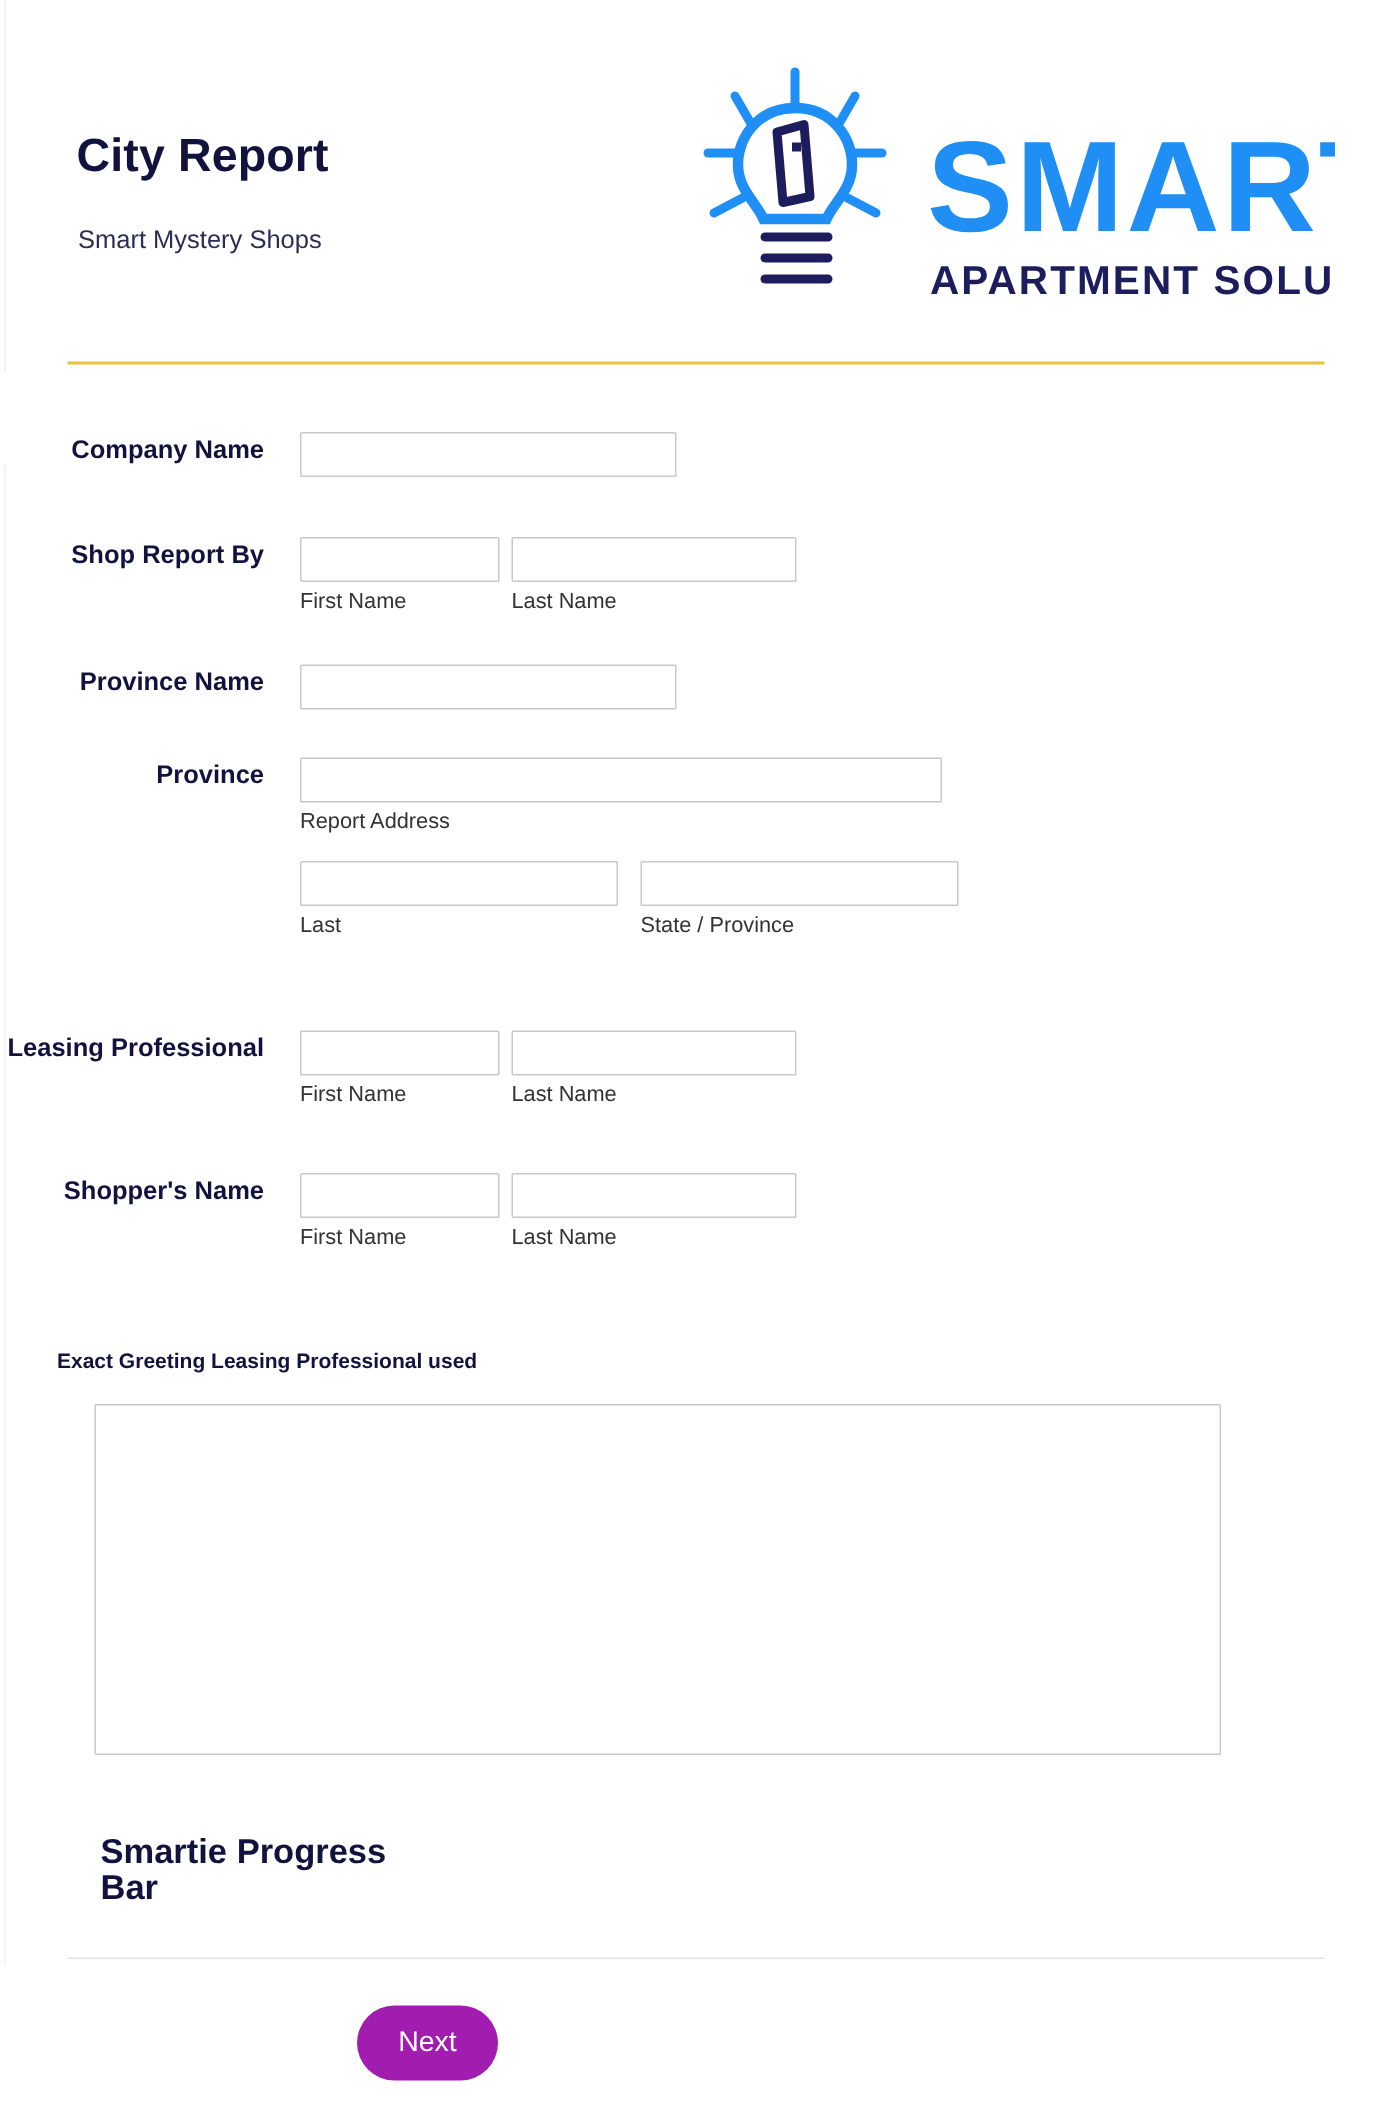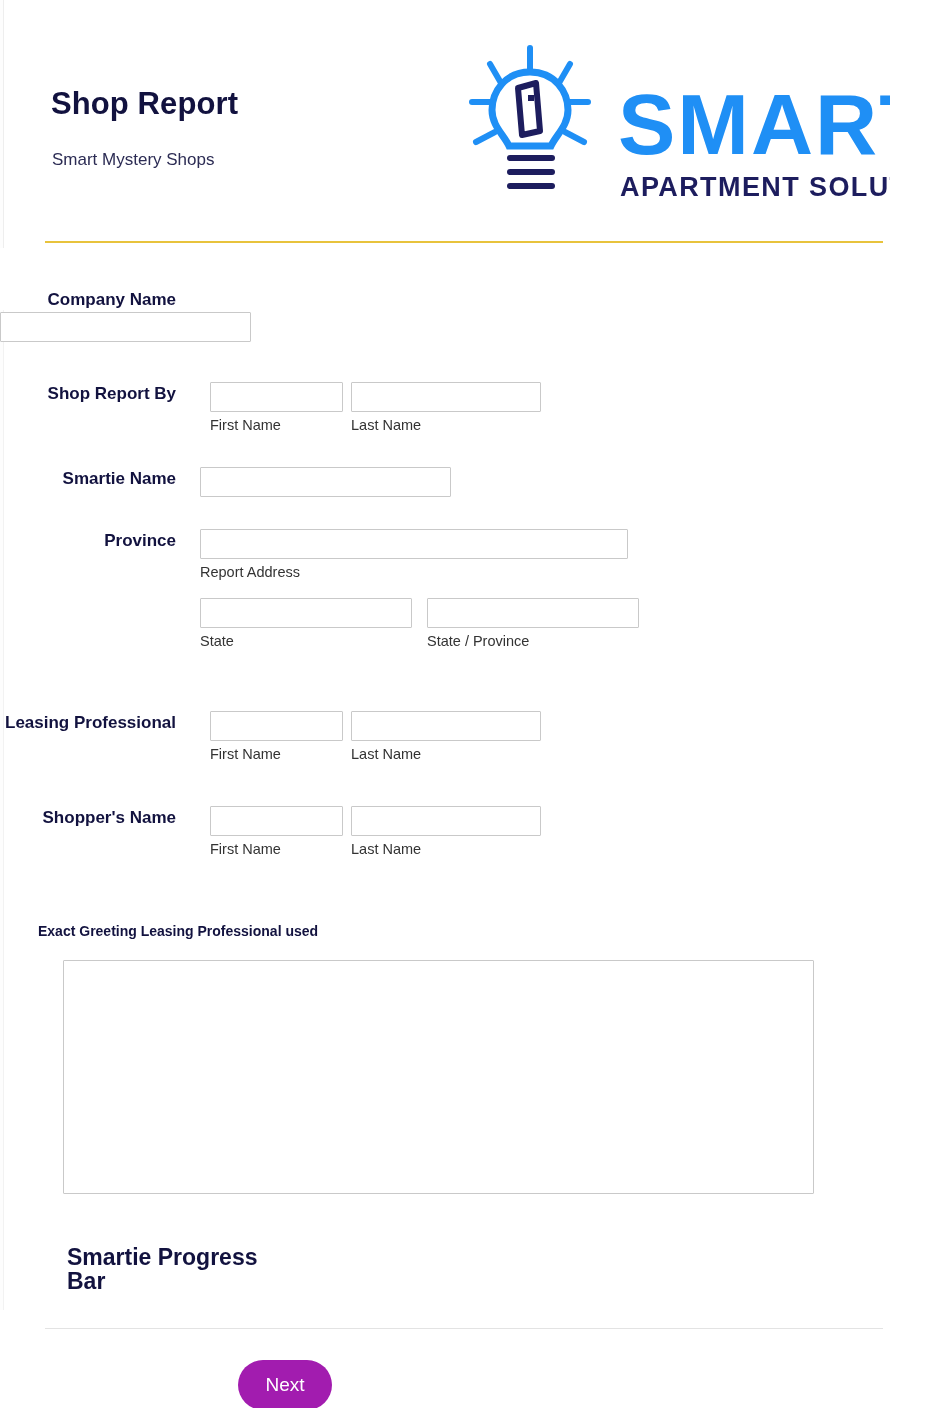--- a/index.html
+++ b/index.html
@@ -113,25 +113,25 @@
   }
   .sub {
     font-size: 14.5px;
     color: #333;
     margin-top: 5px;
   }
   .pair {
     display: flex;
     gap: 8px;
   }
-  .pair .col-a { width: 133px; margin-left: 10px; }
+  .pair .col-a { width: 133px; }
   .pair .col-b { width: 190px; }
   .pair input.txt { width: 100%; }
 
-  .row-company { margin-top: 40px; flex-direction: column; }
+  .row-company { margin-top: 40px; }
   .row-company input { width: 251px; }
 
   .row-ordered { margin-top: 40px; }
   .row-property { margin-top: 34px; }
   .row-property input { width: 251px; }
 
   .row-address { margin-top: 32px; }
   .addr-street { width: 428px; }
   .addr-line2 {
     display: flex;
@@ -198,21 +198,21 @@
 </style>
 </head>
 <body>
 
 <div class="page">
 
   <div class="edge-left-top"></div>
   <div class="edge-left-mid"></div>
 
   <div class="header">
-    <div class="title">Shop Report</div>
+    <div class="title">City Report</div>
     <div class="subtitle">Smart Mystery Shops</div>
 
     <div class="logo">
       <svg width="430" height="180" viewBox="0 0 430 180" xmlns="http://www.w3.org/2000/svg">
 
         <g stroke="#1f8ff5" stroke-width="6" stroke-linecap="round">
           <line x1="70" y1="12" x2="70" y2="34"></line>
           <line x1="30" y1="28" x2="41" y2="47"></line>
           <line x1="110" y1="28" x2="99" y2="47"></line>
           <line x1="12" y1="66" x2="33" y2="66"></line>
@@ -265,38 +265,38 @@
           <div class="col-b">
             <input class="txt" type="text" value="" style="">
             <div class="sub">Last Name</div>
           </div>
         </div>
       </div>
     </div>
 
     
     <div class="row row-property">
-      <div class="label">Smartie Name</div>
+      <div class="label">Province Name</div>
       <div class="fields">
         <input class="txt" type="text" value="" style="">
       </div>
     </div>
 
     
     <div class="row row-address">
       <div class="label">Province</div>
       <div class="fields">
         <div>
           <input class="txt addr-street" type="text" value="" style="">
           <div class="sub">Report Address</div>
         </div>
         <div class="addr-line2">
           <div>
             <input class="txt addr-city" type="text" value="" style="">
-            <div class="sub">State</div>
+            <div class="sub">Last</div>
           </div>
           <div>
             <input class="txt addr-state" type="text" value="" style="">
             <div class="sub">State / Province</div>
           </div>
         </div>
       </div>
     </div>
 
     

